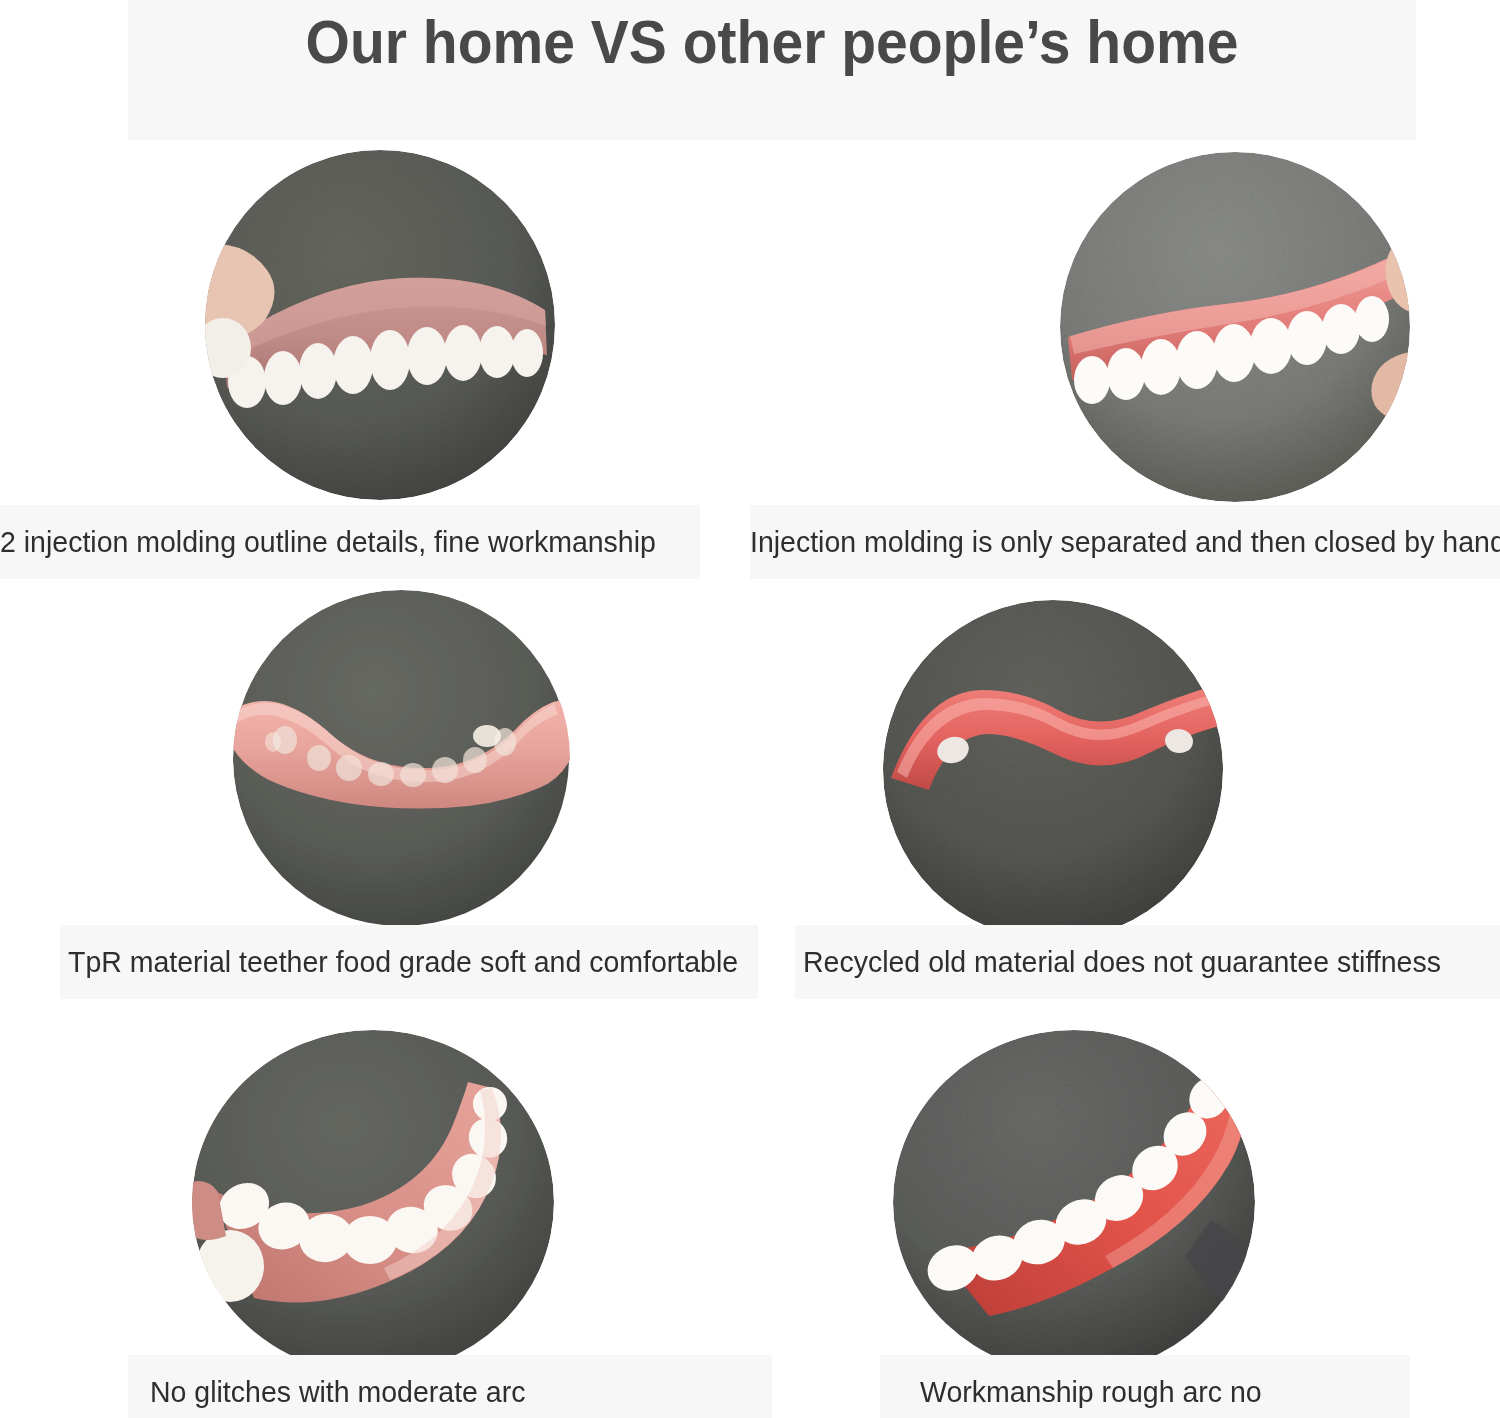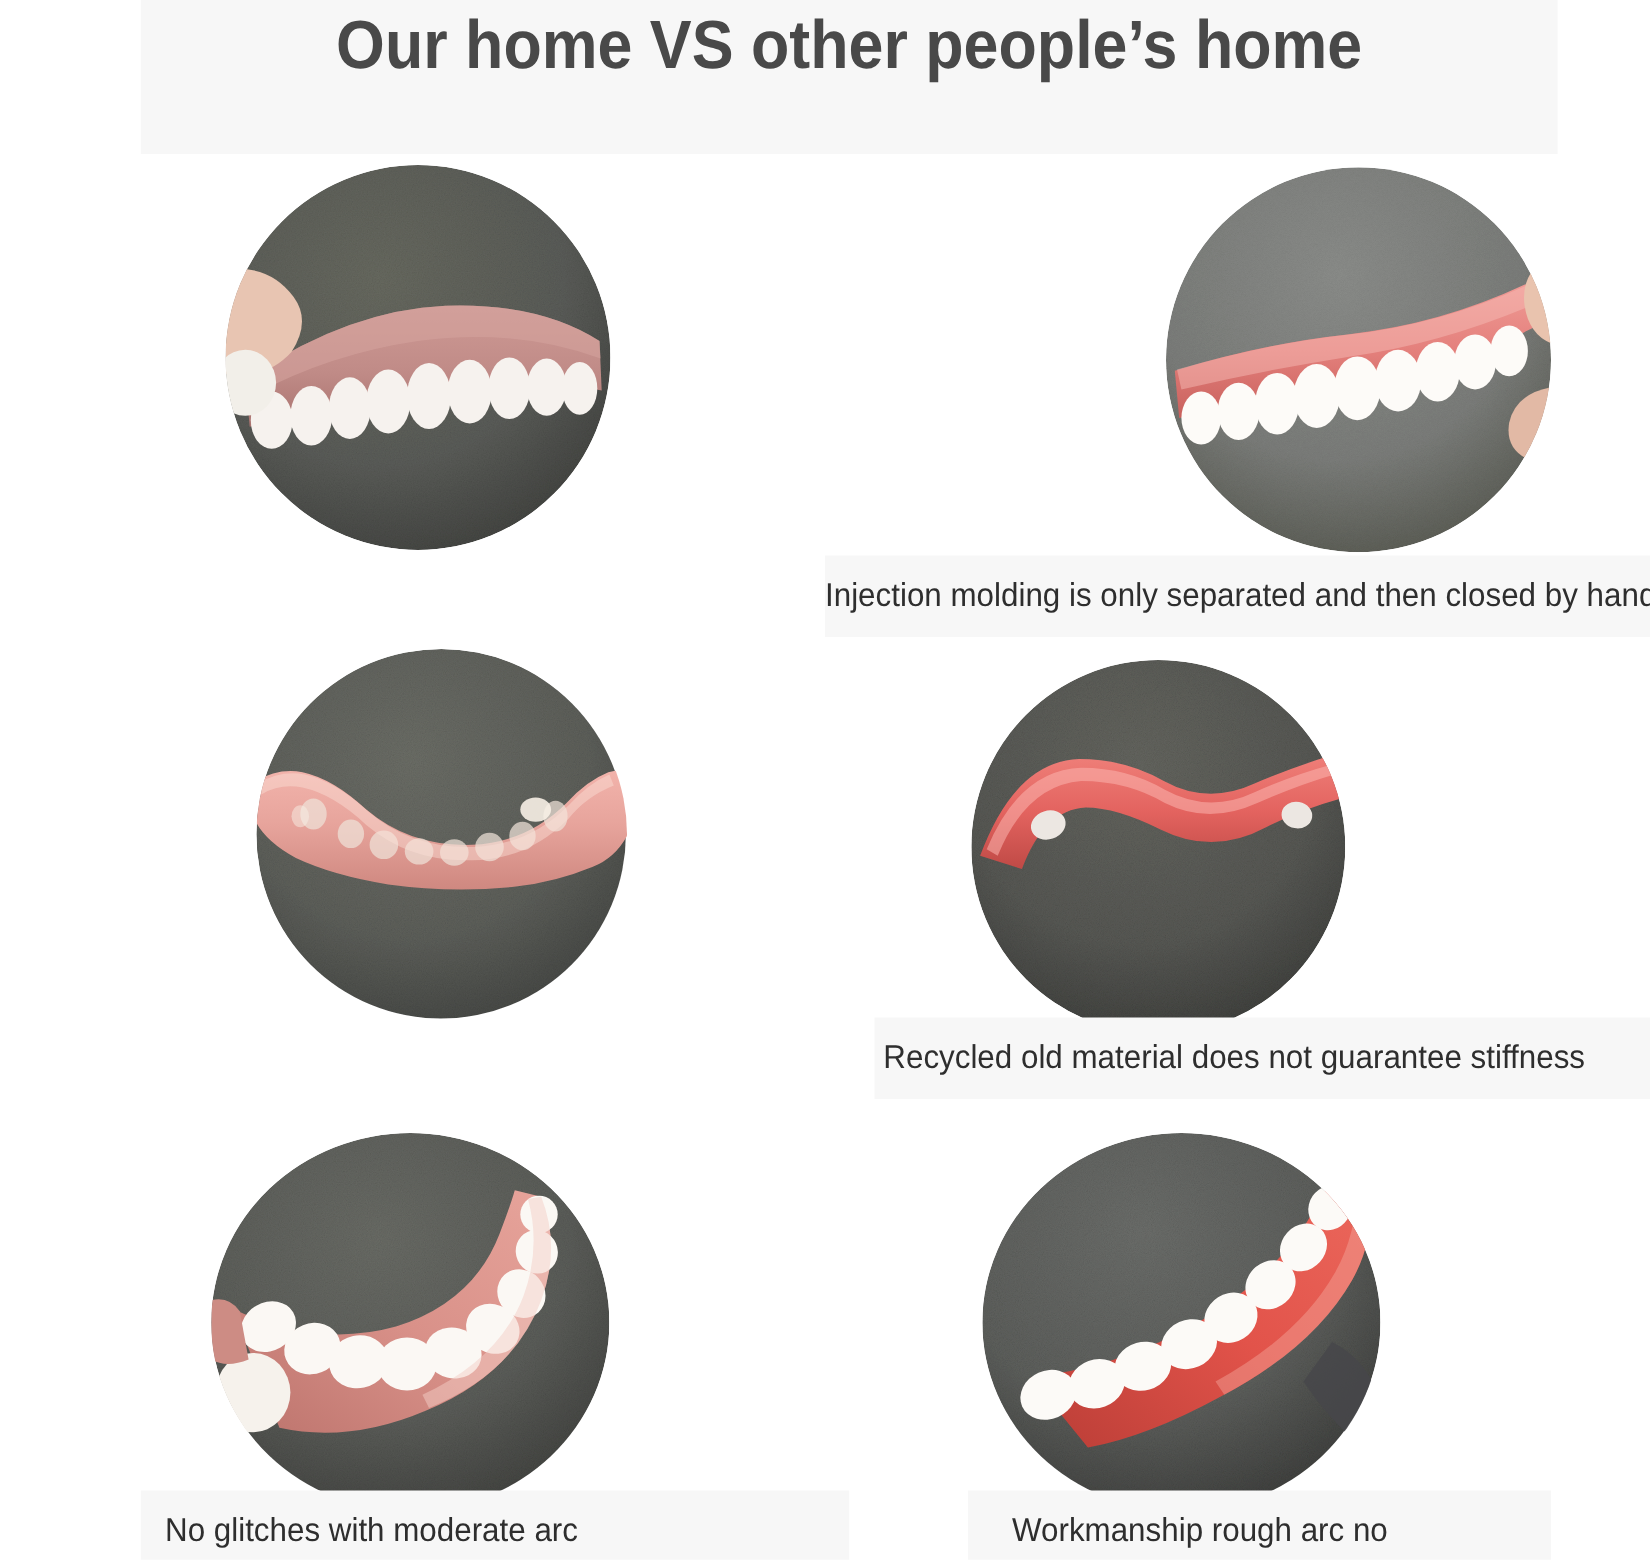--- a/index.html
+++ b/index.html
@@ -147,20 +147,23 @@
           <ellipse cx="222" cy="206" rx="20" ry="29"></ellipse>
           <ellipse cx="258" cy="203" rx="19" ry="28"></ellipse>
           <ellipse cx="292" cy="202" rx="18" ry="26"></ellipse>
           <ellipse cx="322" cy="203" rx="16" ry="24"></ellipse>
         </g>
         <path d="M18 195 Q 110 132 200 128 Q 285 125 340 160 L 341 176 Q 265 148 175 160 Q 92 172 20 212 Z" fill="#d6a49f" opacity="0.55"></path>
         <path d="M0 95 Q 40 90 62 120 Q 78 142 60 170 Q 36 196 0 190 Z" fill="#e8c5b2"></path>
         <ellipse cx="18" cy="198" rx="28" ry="30" fill="#f2efe9"></ellipse>
       </svg>
     </div>
+    <div class="caption-strip cap-1">
+      <span class="caption-text">2 injection molding outline details, fine workmanship</span>
+    </div>
   </div>
 
   <div class="cell cell-right">
     <div class="photo photo-2">
       <svg width="350" height="350" viewBox="0 0 350 350">
         <defs>
           <radialGradient id="bg2" cx="45%" cy="28%" r="80%">
             <stop offset="0%" stop-color="#8d8f8c"></stop>
             <stop offset="60%" stop-color="#7d7f7c"></stop>
             <stop offset="100%" stop-color="#56584f"></stop>
@@ -240,20 +243,23 @@
           <ellipse cx="180" cy="185" rx="13" ry="12"></ellipse>
           <ellipse cx="212" cy="180" rx="13" ry="13"></ellipse>
           <ellipse cx="242" cy="170" rx="12" ry="13"></ellipse>
           <ellipse cx="272" cy="152" rx="11" ry="14"></ellipse>
         </g>
         <ellipse cx="254" cy="146" rx="14" ry="11" fill="#f7f0e6" opacity="0.9"></ellipse>
         <ellipse cx="40" cy="152" rx="8" ry="10" fill="#f7f0e6" opacity="0.5"></ellipse>
         <path d="M2 122 Q 22 110 44 114 Q 72 120 102 148 Q 142 182 198 180 Q 248 178 284 142 Q 302 122 321 114 L 325 124 Q 300 134 284 154 Q 246 192 196 192 Q 140 194 100 160 Q 70 132 42 126 Q 22 122 5 132 Z" fill="#fbe0d7" opacity="0.45"></path>
       </svg>
     </div>
+    <div class="caption-strip cap-3">
+      <span class="caption-text">TpR material teether food grade soft and comfortable</span>
+    </div>
   </div>
 
   <div class="cell cell-right">
     <div class="photo photo-4">
       <svg width="340" height="340" viewBox="0 0 340 340">
         <defs>
           <radialGradient id="bg4" cx="45%" cy="28%" r="80%">
             <stop offset="0%" stop-color="#64655f"></stop>
             <stop offset="60%" stop-color="#575854"></stop>
             <stop offset="100%" stop-color="#3b3c39"></stop>

